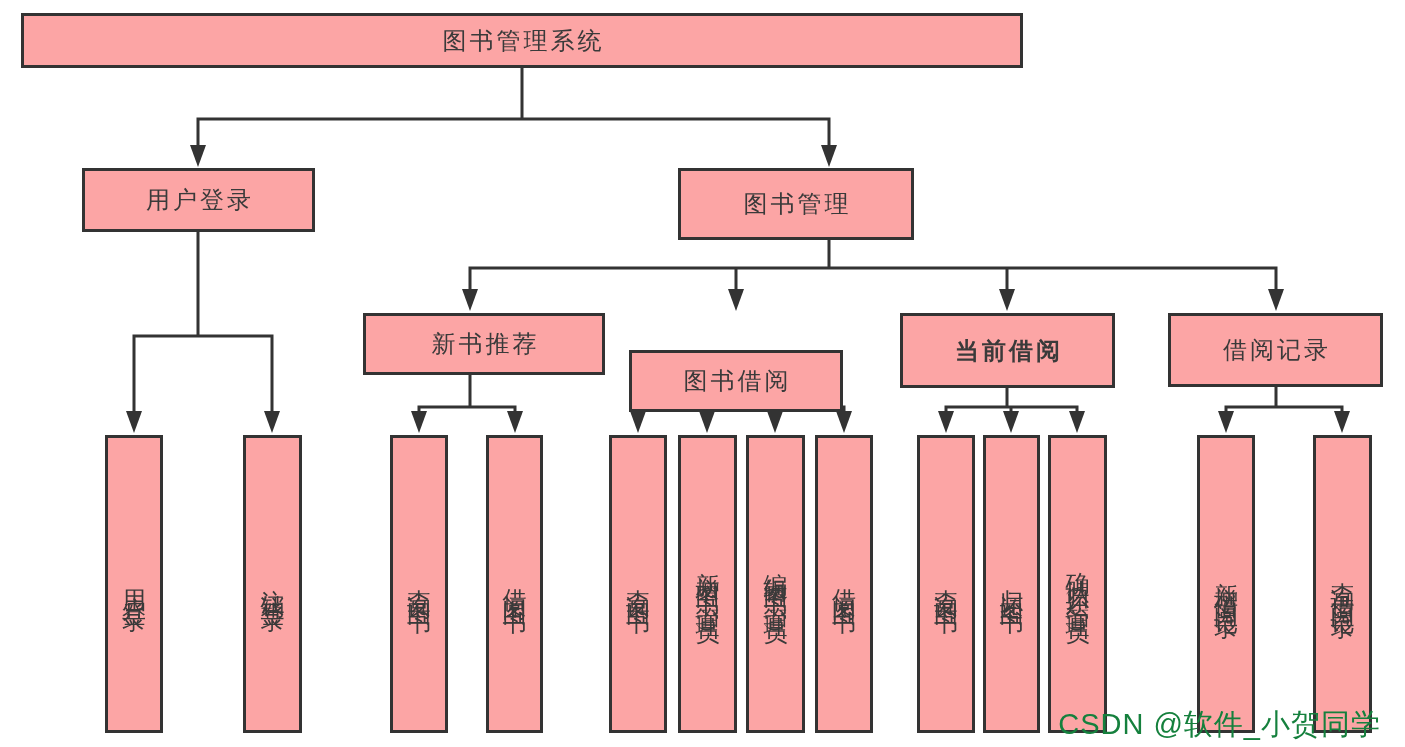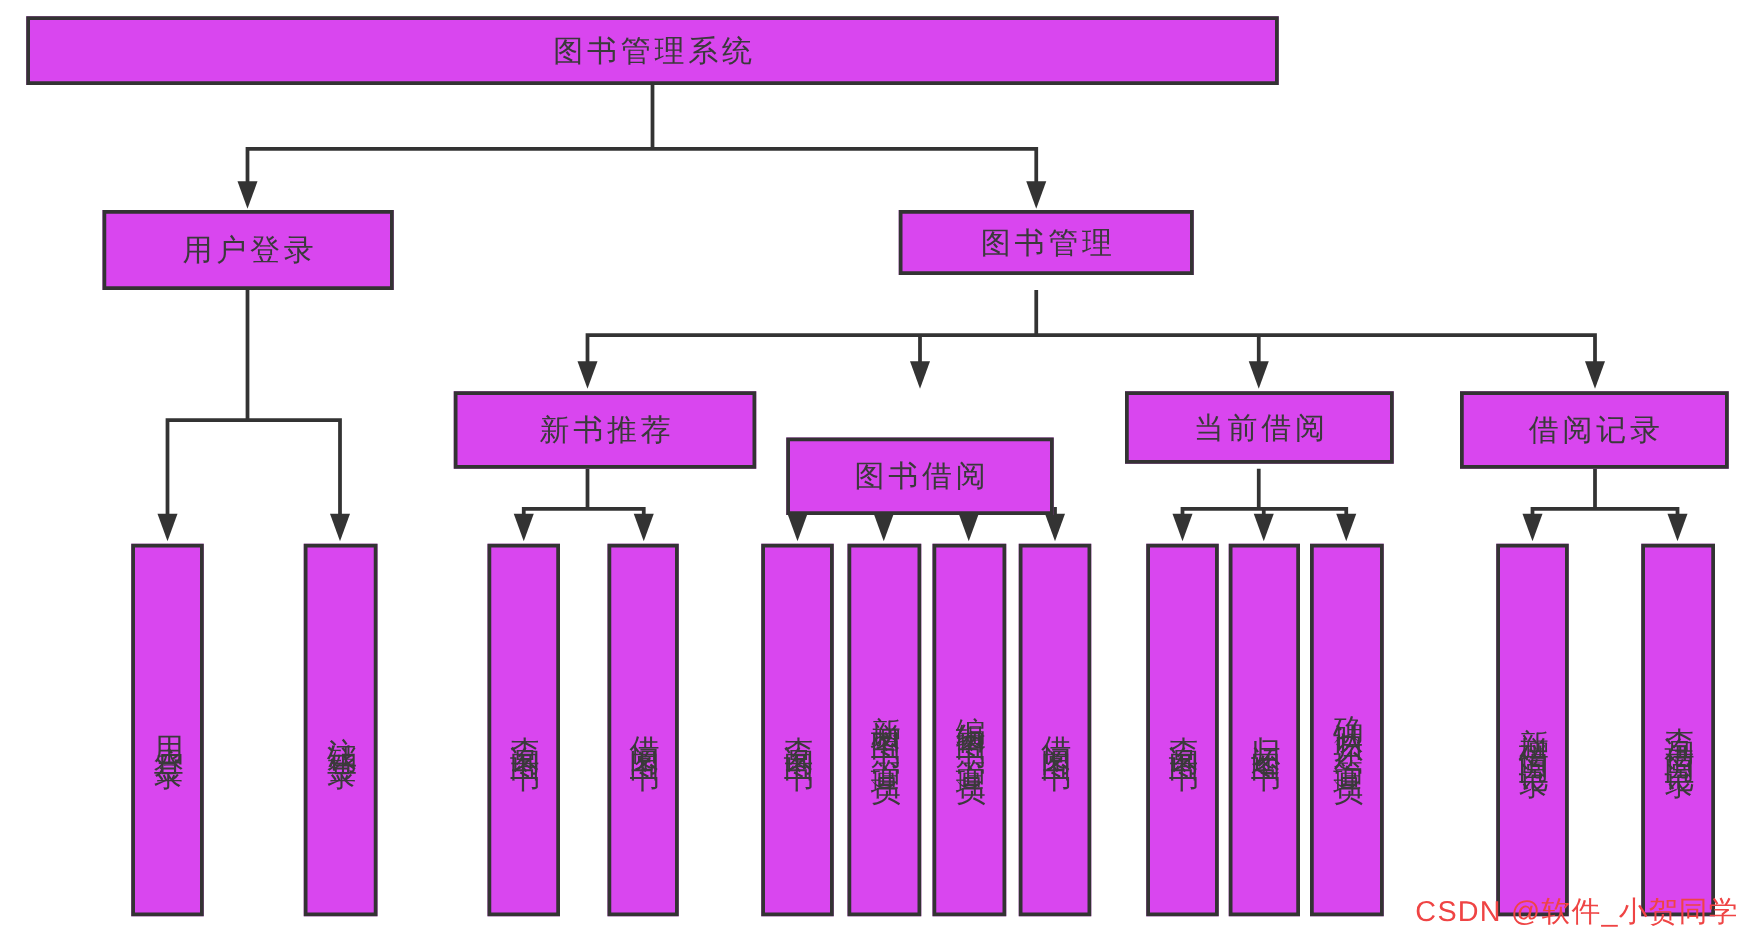--- a/index.html
+++ b/index.html
@@ -7,21 +7,21 @@
   #canvas {
     position: relative;
     width: 1405px;
     height: 747px;
     background: #ffffff;
     font-family: "Liberation Sans", sans-serif;
     overflow: hidden;
   }
   .node {
     position: absolute;
-    background: #d946ef;
+    background: #fca5a5;
     border: 3px solid #333333;
     display: flex;
     align-items: center;
     justify-content: center;
     color: #3a3a3a;
   }
   .h-node { font-size: 24px; letter-spacing: 3px; text-indent: 3px; }
   .v-node .vtext {
     writing-mode: vertical-rl;
     text-orientation: mixed;
@@ -32,25 +32,25 @@
   }
   #connector-layer {
     position: absolute;
     left: 0; top: 0;
     width: 1405px; height: 747px;
   }
   #connector-layer path { stroke: #333333; stroke-width: 3; fill: none; }
   #connector-layer polygon { fill: #333333; stroke: none; }
   .watermark {
     position: absolute;
-    right: 14px;
+    right: 24px;
     bottom: 2px;
-    font-size: 23px;
+    font-size: 29px;
     letter-spacing: 1px;
-    color: #ef4444;
+    color: #15803d;
     z-index: 5;
     white-space: nowrap;
   }
 </style>
 </head>
 <body>
 
 <div id="canvas">
 
   <svg id="connector-layer" viewBox="0 0 1405 747" xmlns="http://www.w3.org/2000/svg">
@@ -86,34 +86,34 @@
     </g>
   </svg>
 
   <div class="node h-node" style="left:21px; top:13px; width:1002px; height:55px;">
     <span>图书管理系统</span>
   </div>
 
   <div class="node h-node" style="left:82px; top:168px; width:233px; height:64px;">
     <span>用户登录</span>
   </div>
-  <div class="node h-node" style="left:719px; top:168px; width:236px; height:52px;">
+  <div class="node h-node" style="left:678px; top:168px; width:236px; height:72px;">
     <span>图书管理</span>
   </div>
 
   <div class="node h-node" style="left:363px; top:313px; width:242px; height:62px;">
     <span>新书推荐</span>
   </div>
   <div class="node h-node" style="left:629px; top:313px; width:214px; height:62px;margin-top:37px;">
     <span>图书借阅</span>
   </div>
-  <div class="node h-node" style="left:900px; top:313px; width:215px; height:58px;">
+  <div class="node h-node" style="left:900px; top:313px; width:215px; height:75px;font-weight:bold;">
     <span>当前借阅</span>
   </div>
-  <div class="node h-node" style="left:1168px; top:313px; width:215px; height:62px;">
+  <div class="node h-node" style="left:1168px; top:313px; width:215px; height:74px;">
     <span>借阅记录</span>
   </div>
 
   <div class="node v-node" style="left:105px; top:435px; width:58px; height:298px;">
     <span class="vtext">用户登录</span>
   </div>
   <div class="node v-node" style="left:243px; top:435px; width:59px; height:298px;">
     <span class="vtext">注销登录</span>
   </div>
 

